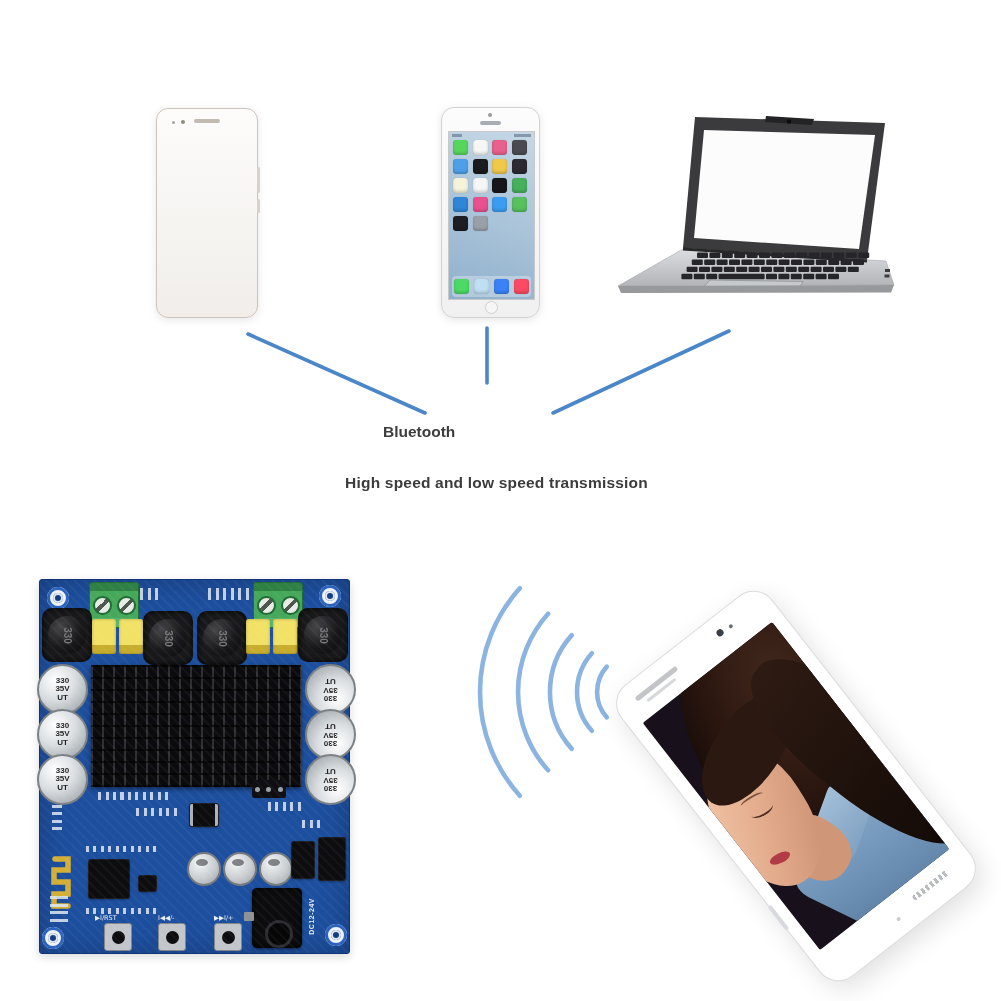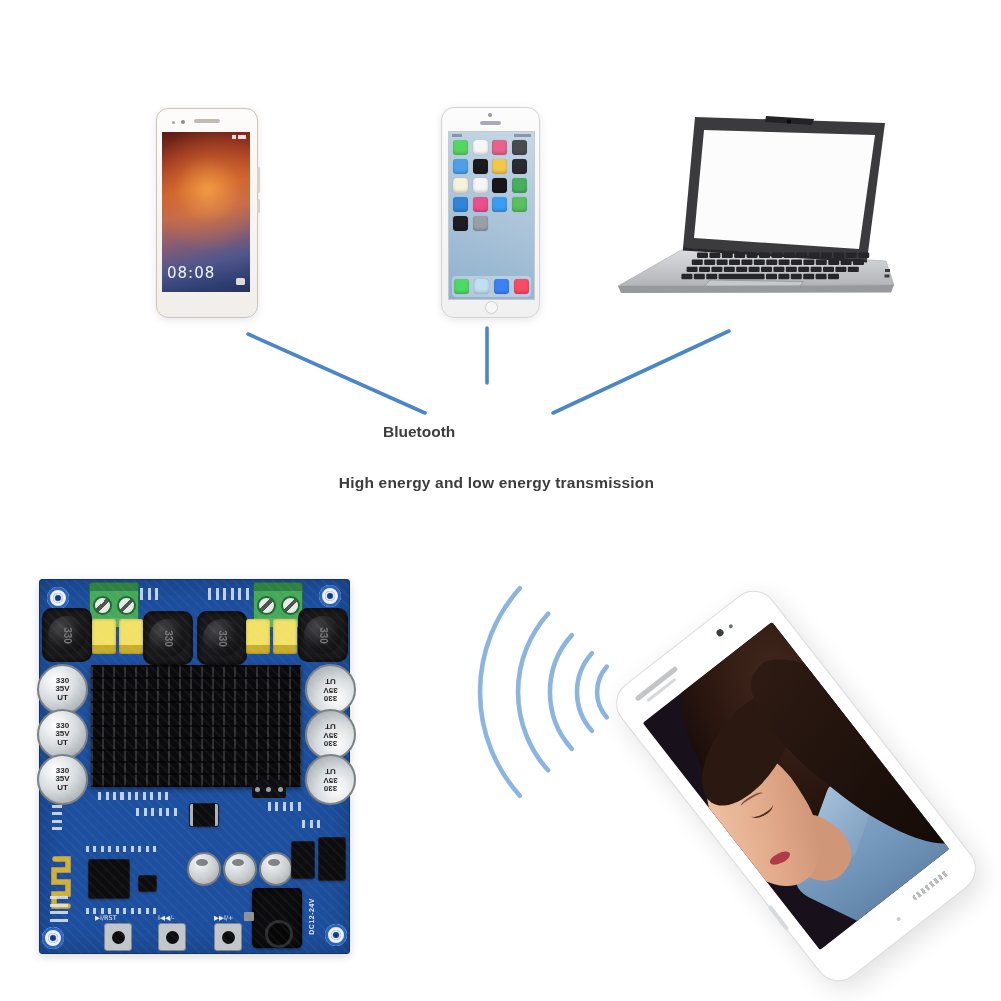--- a/index.html
+++ b/index.html
@@ -149,31 +149,26 @@
 
 <div id="scene">
 
   <svg class="abs" style="left:240px;top:325px" width="500" height="95" viewBox="0 0 500 95">
     <line x1="8" y1="9" x2="185" y2="88" stroke="var(--line-blue)" stroke-width="3.6" stroke-linecap="round"></line>
     <line x1="247" y1="3" x2="247" y2="58" stroke="var(--line-blue)" stroke-width="3.6" stroke-linecap="round"></line>
     <line x1="313" y1="88" x2="489" y2="6" stroke="var(--line-blue)" stroke-width="3.6" stroke-linecap="round"></line>
   </svg>
 
   <div class="abs" id="bt-label">Bluetooth</div>
-  <div class="abs" id="bt-subtitle">High energy and low energy transmission</div>
+  <div class="abs" id="bt-subtitle">High speed and low speed transmission</div>
 
   <div class="abs lphone">
     <div class="abs earpiece"></div>
     <div class="abs camdot"></div>
     <div class="abs sensordot"></div>
-    <div class="abs screen">
-      <div class="abs status"></div>
-      <div class="abs clock">08:08</div>
-      <div class="abs gallery"></div>
-    </div>
     <div class="abs sidebtn"></div>
     <div class="abs sidebtn2"></div>
   </div>
 
   <div class="abs iphone">
     <div class="abs camdot"></div>
     <div class="abs earpiece"></div>
     <div class="abs screen">
       <div class="abs statusbar"></div>
       <div class="app-grid">

